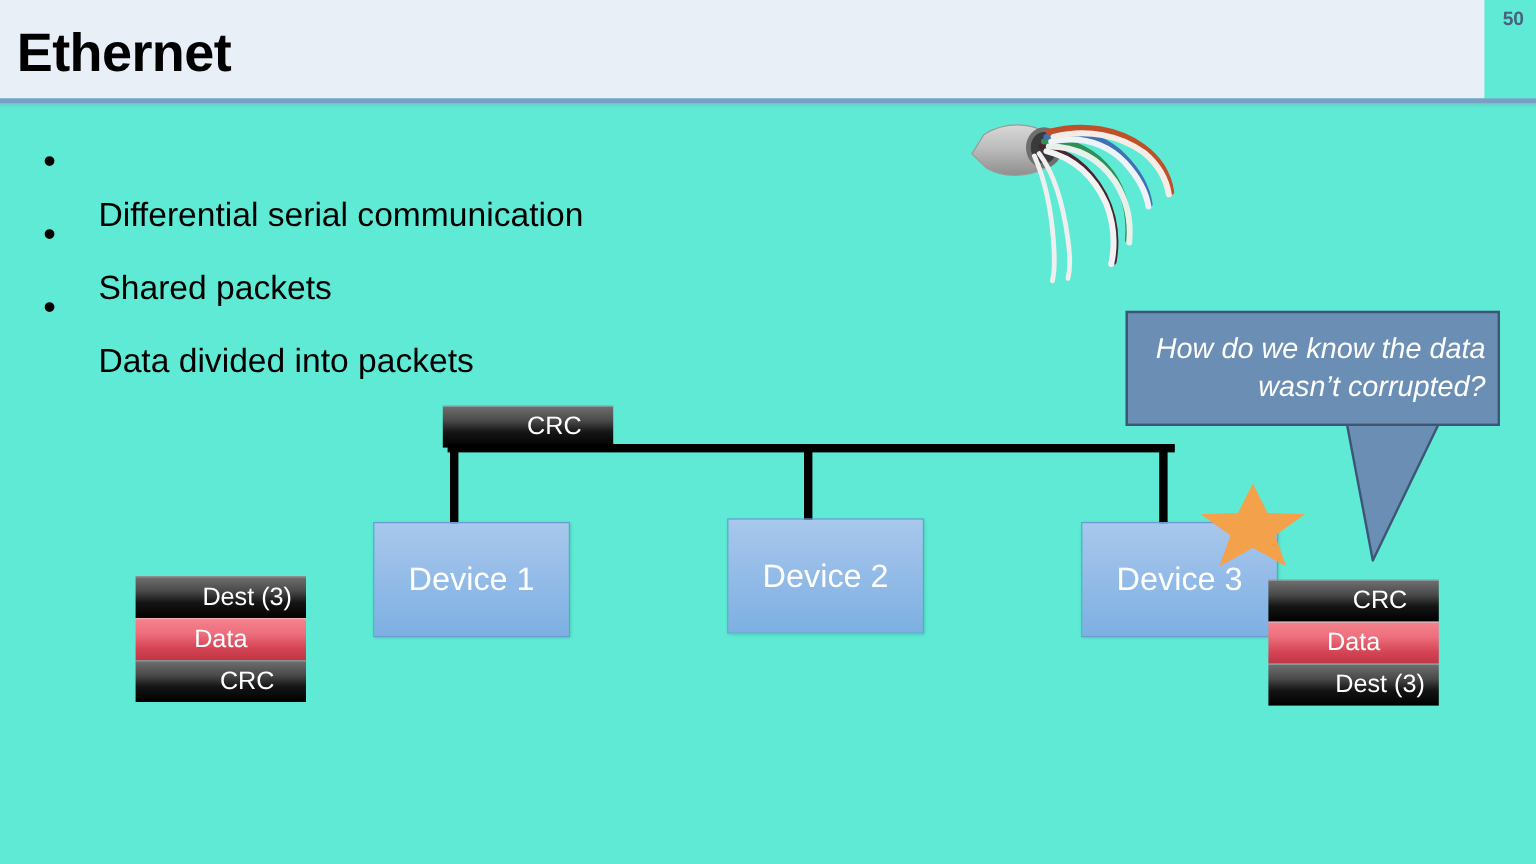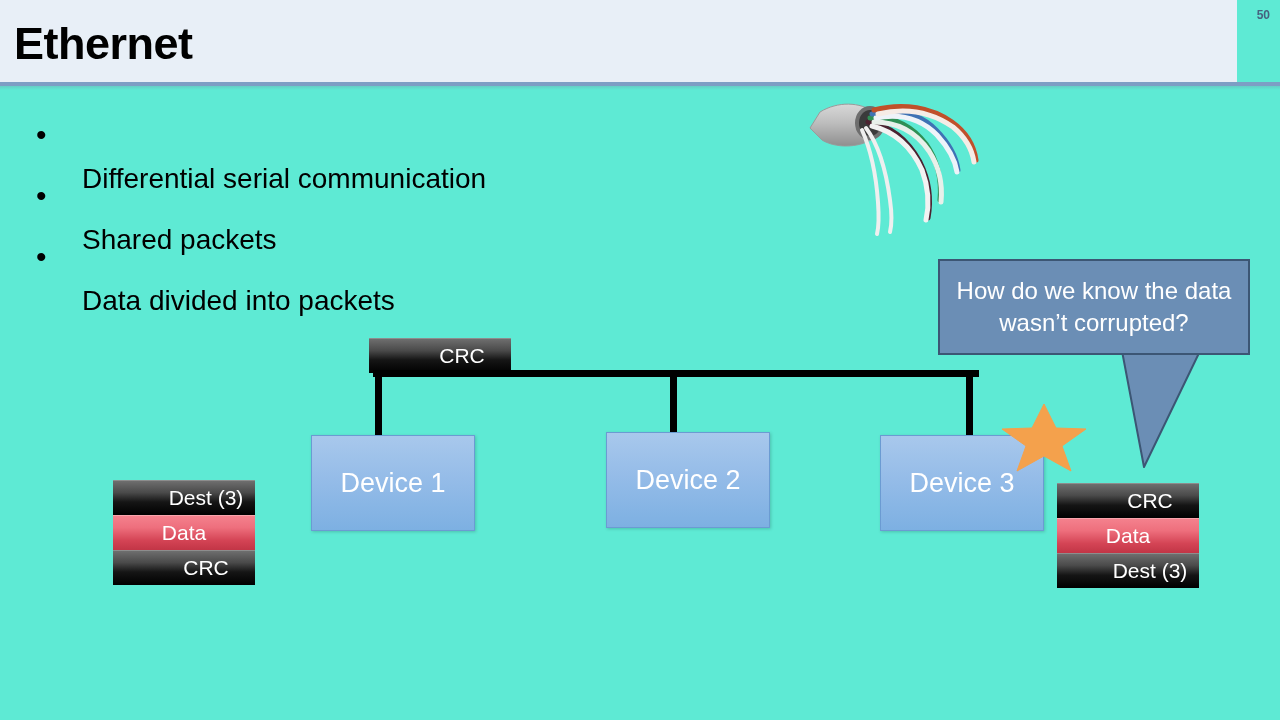--- a/index.html
+++ b/index.html
@@ -56,21 +56,21 @@
     left: 0;
     top: 86px;
     width: 1280px;
     height: 4px;
     background: linear-gradient(to bottom, rgba(120,140,165,0.30), rgba(255,255,255,0));
   }
   .page-number {
     position: absolute;
     right: 10px;
     top: 8px;
-    font-size: 12px;
+    font-size: 16px;
     font-weight: bold;
     color: #46637f;
     text-align: right;
   }
 
   
   .bullets {
     position: absolute;
     left: 30px;
     top: 112px;
@@ -126,22 +126,23 @@
     border: 2px solid #3c5674;
     box-sizing: border-box;
     display: flex;
     align-items: center;
     justify-content: center;
   }
   .bubble-text {
     font-size: 24px;
     line-height: 32px;
     color: #ffffff;
-    text-align: center;
+    text-align: right;
     padding: 0 10px;
+    font-style: italic;
   }
 
   
   .bus-line-h {
     position: absolute;
     left: 373px;
     top: 370px;
     width: 606px;
     height: 7px;
     background: #000000;
@@ -286,21 +287,21 @@
   <div class="bus-drop" style="left:375px; top:373px; height:64px;"></div>
   <div class="bus-drop" style="left:670px; top:373px; height:64px;"></div>
   <div class="bus-drop" style="left:966px; top:373px; height:64px;"></div>
 
   <div class="device" style="left:311px; top:435px;">
     <span class="device-label">Device 1</span>
   </div>
   <div class="device" style="left:606px; top:432px;">
     <span class="device-label">Device 2</span>
   </div>
-  <div class="device" style="left:880px; top:435px;">
+  <div class="device" style="left:901px; top:435px;">
     <span class="device-label">Device 3</span>
   </div>
 
   <div class="star-shape">
     <svg width="92" height="70" viewBox="0 0 92 70" xmlns="http://www.w3.org/2000/svg">
       <polygon points="46,2 58,26 88,27 64,44 73,69 46,54 19,69 28,44 4,27 34,26" fill="#f4a14c" stroke="#f4a14c" stroke-width="1" style="filter:none"></polygon>
     </svg>
   </div>
 
   <div class="packet-stack" style="left:113px; top:480px;">

